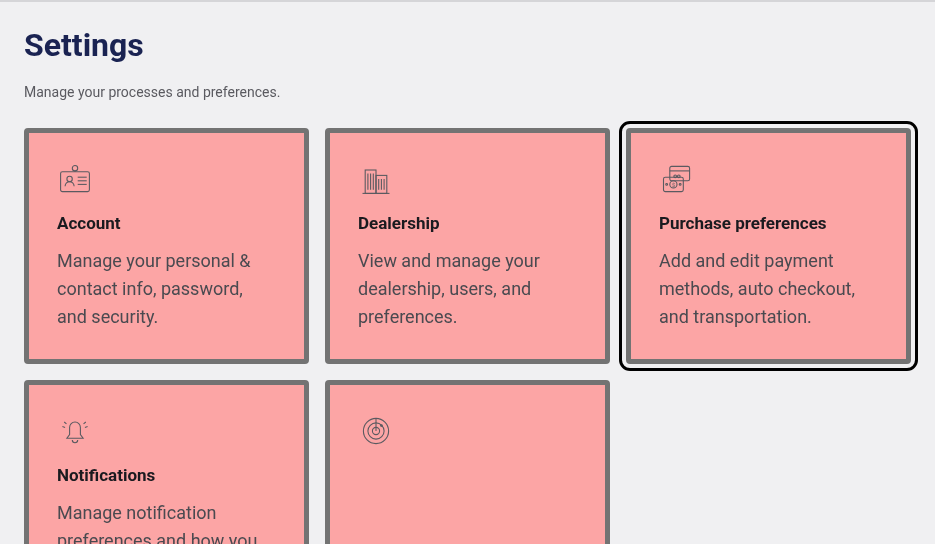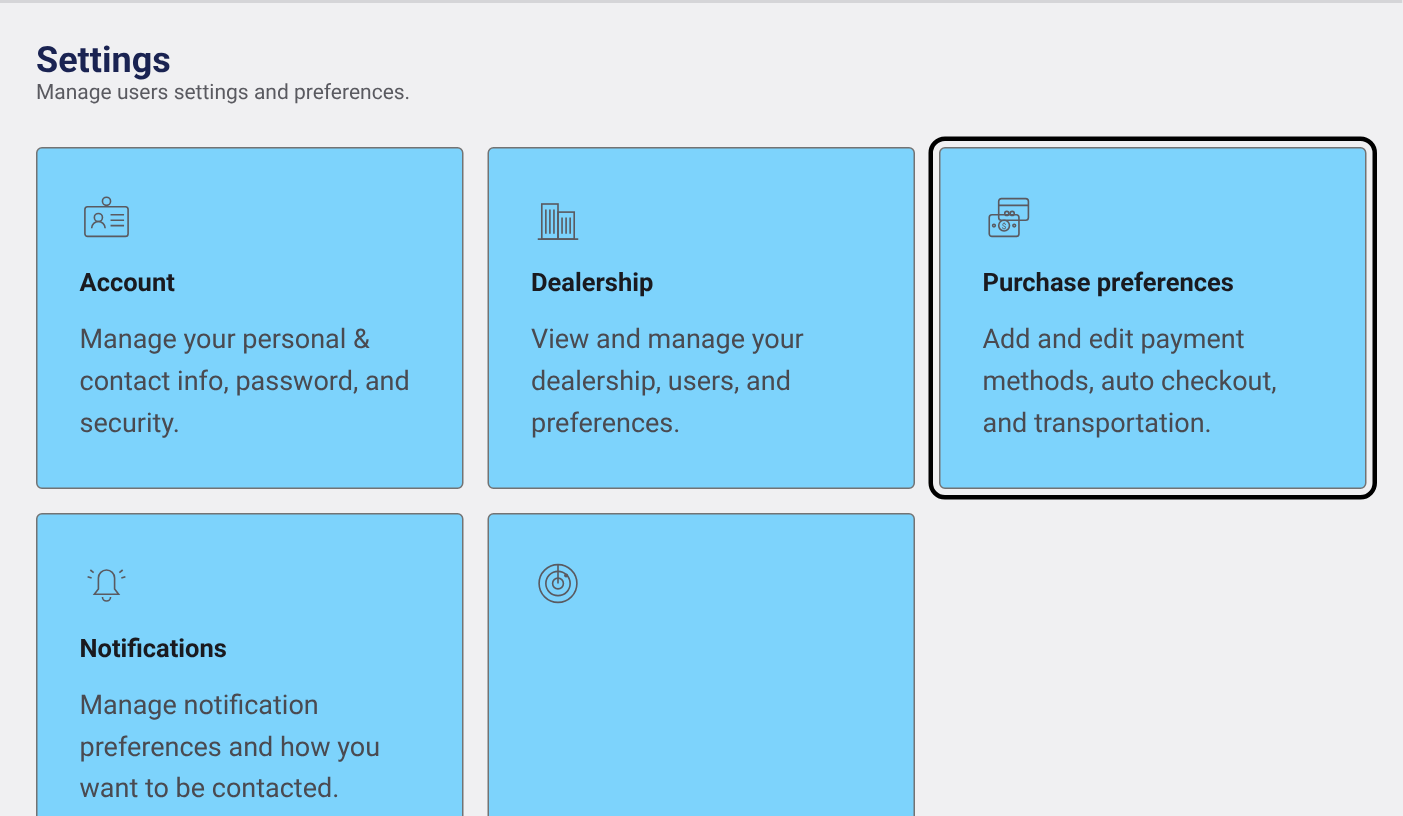--- a/index.html
+++ b/index.html
@@ -18,37 +18,37 @@
       height: 2px;
       background: #d5d5d8;
     }
     .container {
       padding: 24px 24px 24px 24px;
     }
     .page-header {
       margin-bottom: 28px;
     }
     .page-title {
-      font-size: 24px;
+      font-size: 32px;
       font-weight: 700;
       color: #1a2352;
-      margin-bottom: 0;
+      margin-bottom: 20px;
     }
     .page-subtitle {
       font-size: 14px;
       color: #5a5a60;
     }
     .cards-grid {
       display: grid;
       grid-template-columns: repeat(3, 1fr);
       gap: 16px;
     }
     .card {
-      background: #7dd3fc;
-      border: 1px solid #737373;
+      background: #fca5a5;
+      border: 5px solid #737373;
       border-radius: 4px;
       padding: 28px 28px 28px 28px;
       cursor: pointer;
       min-height: 190px;
       position: relative;
     }
     .card.highlighted {
       outline: 3px solid #000;
       outline-offset: 4px;
     }
@@ -82,21 +82,21 @@
   </style>
 </head>
 <body>
 
 <div class="top-border"></div>
 
 <div class="container">
 
   <div class="page-header">
     <h1 class="page-title">Settings</h1>
-    <p class="page-subtitle">Manage users settings and preferences.</p>
+    <p class="page-subtitle">Manage your processes and preferences.</p>
   </div>
 
   <div class="cards-grid">
 
     <div class="card">
       <div class="card-icon">
         <svg viewBox="0 0 40 40">
           <rect x="4" y="12" width="32" height="22" rx="2"></rect>
           <circle cx="14" cy="20" r="3"></circle>
           <path d="M9 28 c0-3 2.5-5 5-5 s5 2 5 5"></path>

